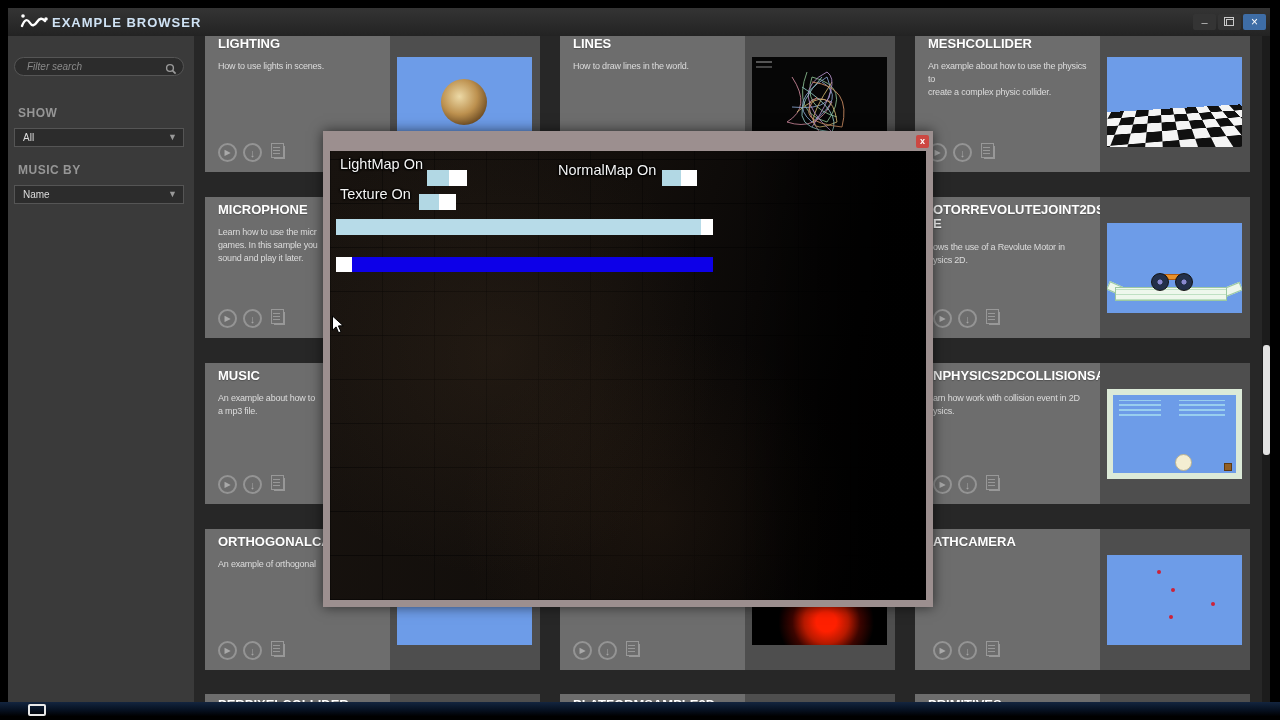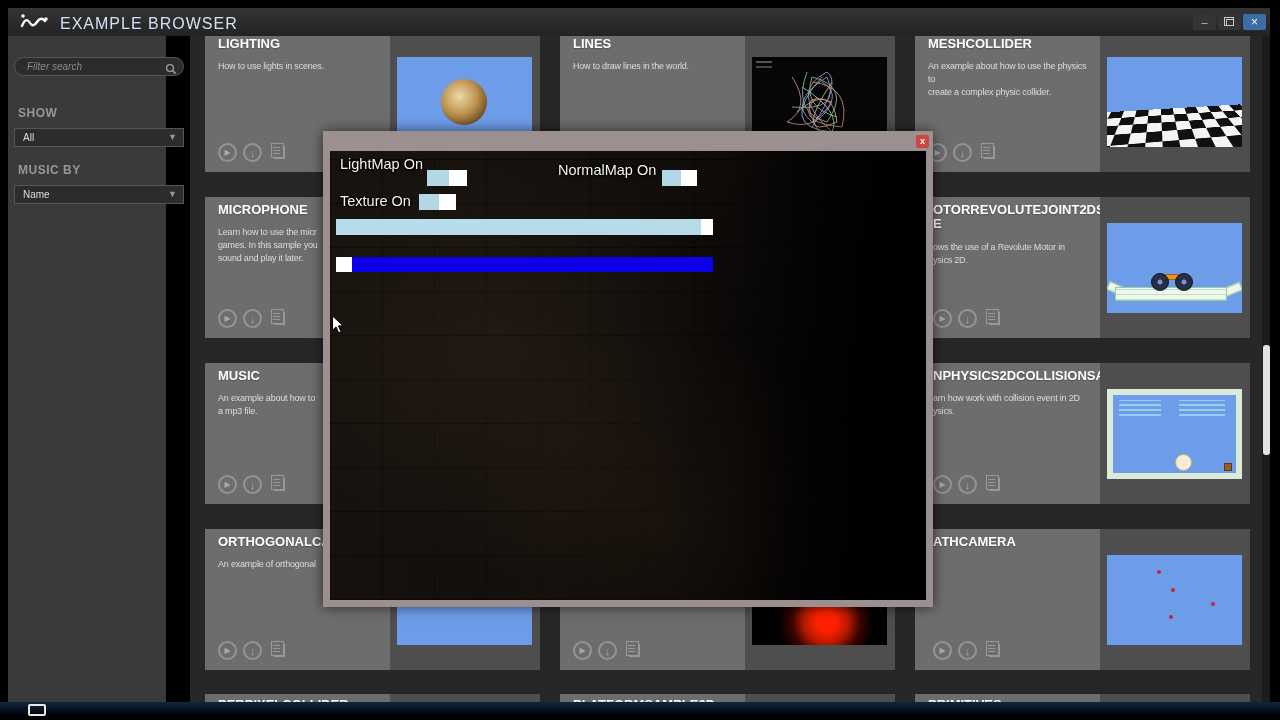--- a/index.html
+++ b/index.html
@@ -3,32 +3,32 @@
 <meta charset="utf-8">
 <style>
   html,body{margin:0;padding:0;background:#000;}
   *{box-sizing:border-box;font-family:"Liberation Sans",sans-serif;}
   .stage{position:relative;width:1280px;height:720px;background:#000;overflow:hidden;}
 
   
   .titlebar{position:absolute;left:8px;top:8px;width:1264px;height:28px;
     background:linear-gradient(#343434,#232323);z-index:4;}
   .logo{position:absolute;left:10px;top:2px;}
-  .app-title{position:absolute;left:52px;top:7px;font-size:16px;font-weight:normal;
+  .app-title{position:absolute;left:44px;top:7px;font-size:13px;font-weight:bold;
     color:#cfe2f4;letter-spacing:1px;}
   .winbtns{position:absolute;right:6px;top:6px;display:flex;gap:2px;}
   .winbtn{width:23px;height:16px;display:flex;align-items:center;justify-content:center;
     background:#343434;color:#c9c9c9;font-size:11px;line-height:1;border-radius:2px;cursor:default;}
   .winbtn.close{background:#3e6da6;color:#fff;font-size:12px;}
   .restore-glyph{position:relative;width:8px;height:7px;border:1px solid #c9c9c9;background:#343434;}
   .restore-glyph::before{content:"";position:absolute;left:-3px;top:-3px;width:8px;height:7px;
     border:1px solid #c9c9c9;}
 
   
-  .sidebar{position:absolute;left:8px;top:36px;width:158px;height:666px;background:#3a3a3a;z-index:2;}
+  .sidebar{position:absolute;left:8px;top:36px;width:186px;height:666px;background:#3a3a3a;z-index:2;}
   .search-wrap{position:absolute;left:6px;top:21px;width:170px;height:19px;background:#2c2c2c;
     border:1px solid #555;border-radius:10px;}
   .search-input{position:absolute;left:10px;top:1px;width:130px;height:15px;background:transparent;
     border:none;outline:none;color:#bbb;font-size:10px;font-style:italic;}
   .search-input::placeholder{color:#8a8a8a;}
   .search-icon{position:absolute;right:6px;top:3px;}
   .side-label{position:absolute;left:10px;font-size:12px;font-weight:bold;color:#969696;
     letter-spacing:0.5px;}
   .dropdown{position:absolute;left:6px;width:170px;height:19px;background:#2c2c2c;
     border:1px solid #555;color:#ddd;font-size:10px;line-height:17px;padding-left:8px;cursor:default;}
@@ -110,21 +110,21 @@
       linear-gradient(to left,rgba(0,0,0,.95) 0 6%,rgba(0,0,0,0) 32%),
       radial-gradient(circle at 28% 45%,rgba(86,64,42,.20),transparent 45%),
       radial-gradient(circle at 55% 82%,rgba(92,62,36,.16),transparent 40%),
       repeating-linear-gradient(0deg,rgba(0,0,0,.45) 0 1px,transparent 1px 44px),
       repeating-linear-gradient(90deg,rgba(0,0,0,.35) 0 1px,transparent 1px 52px),
       linear-gradient(105deg,#18130f 0%,#120e0b 45%,#0a0807 65%,#040303 80%,#000 100%);}
   .hud-label{position:absolute;color:#f4f4f4;font-size:14.5px;
     text-shadow:0 1px 2px #000,1px 0 2px #000,-1px 0 2px #000;}
   .lbl-lightmap{left:10px;top:5px;}
   .lbl-normalmap{left:228px;top:11px;}
-  .lbl-texture{left:10px;top:42px;}
+  .lbl-texture{left:10px;top:35px;}
   .toggle{position:absolute;width:40px;height:16px;background:#fff;}
   .toggle .fill{position:absolute;left:0;top:0;bottom:0;width:55%;background:#b2d8e4;}
   .tg1{left:97px;top:19px;}
   .tg2{left:332px;top:19px;width:35px;}
   .tg3{left:89px;top:43px;width:37px;}
   .slider{position:absolute;left:6px;width:377px;}
   .sl1{top:68px;height:16px;}
   .sl1 .fill{position:absolute;left:0;top:0;bottom:0;width:365px;background:#b7dbe8;}
   .sl1 .handle{position:absolute;left:365px;top:0;bottom:0;width:12px;background:#fff;}
   .sl2{top:106px;height:15px;}

